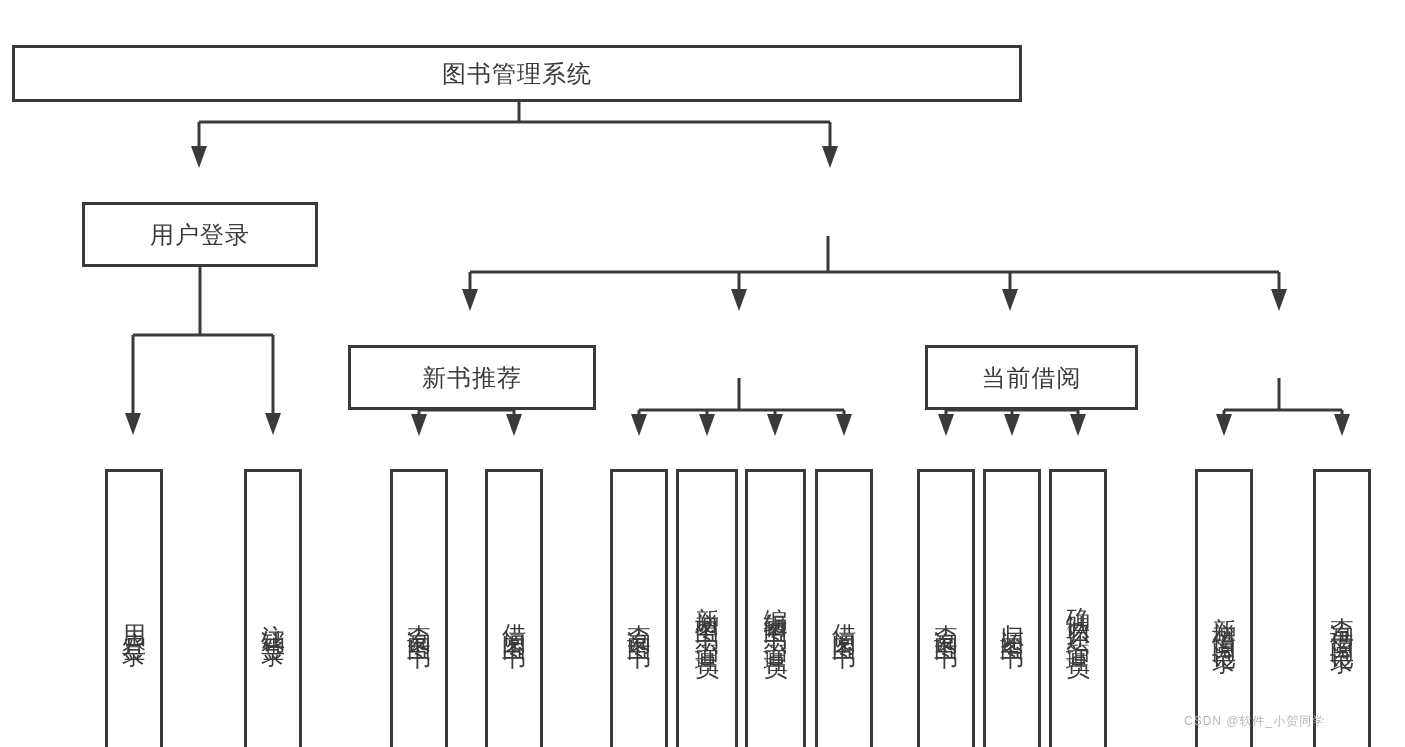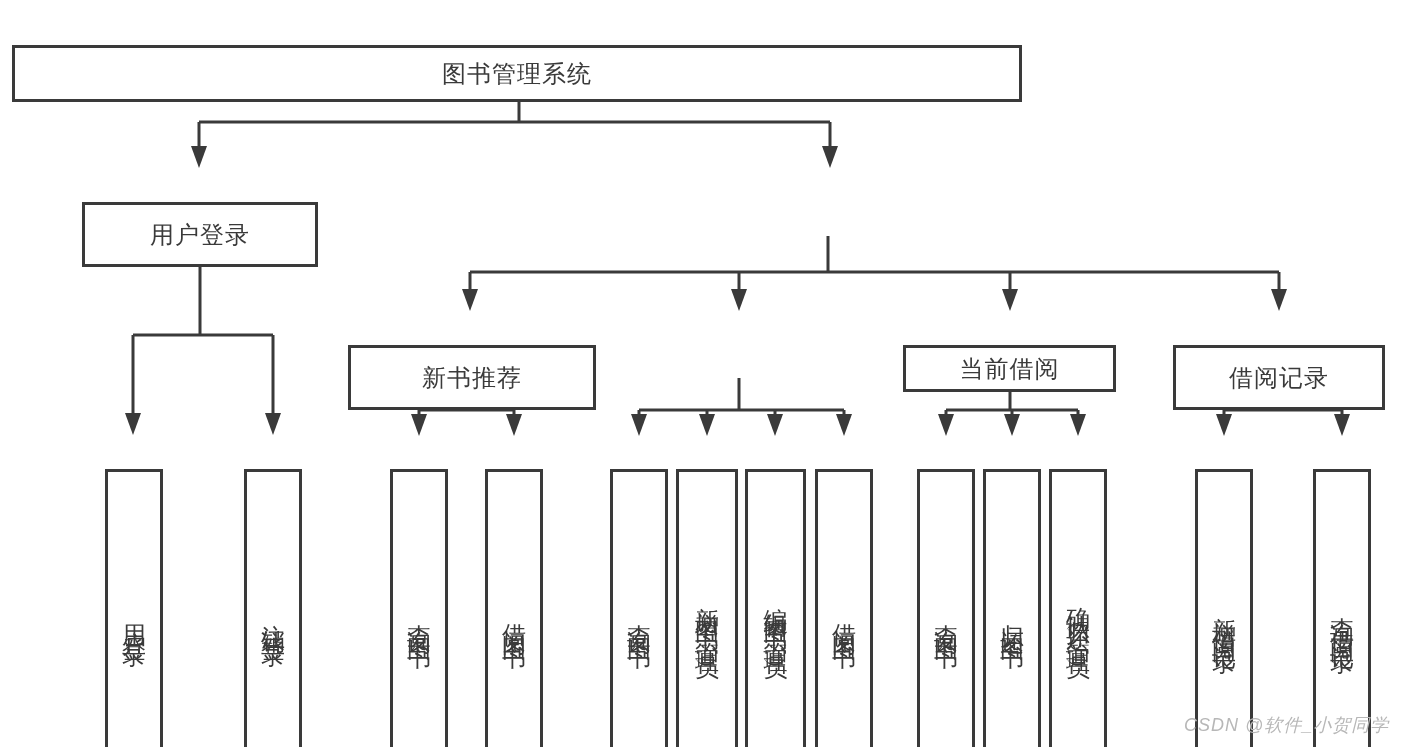--- a/index.html
+++ b/index.html
@@ -12,22 +12,22 @@
     position:absolute;box-sizing:border-box;background:#fff;
     border:3px solid var(--line,#3a3a3a);color:var(--text,#3a3a3a);
     display:flex;align-items:center;justify-content:center;margin-top:32px;
   }
   .hbox{font-size:24px;letter-spacing:1px;white-space:nowrap;}
   .vbox span{
     writing-mode:vertical-rl;text-orientation:mixed;
     font-size:24px;letter-spacing:7px;line-height:1;white-space:nowrap;
   }
   .watermark{
-    position:absolute;left:1184px;top:713px;font-size:18px;letter-spacing:1px;
-    color:var(--wm,#b7b7b7);white-space:nowrap;font-style:italic;
+    position:absolute;left:1184px;top:713px;font-size:12px;letter-spacing:1px;
+    color:var(--wm,#b7b7b7);white-space:nowrap;
   }
 </style>
 </head>
 <body>
 
 <div class="canvas">
 
   <svg class="connectors" viewBox="0 0 1405 747" fill="none" stroke="#3a3a3a" stroke-width="3">
 
     <g>
@@ -76,22 +76,21 @@
       <polygon points="1216,414 1232,414 1224,436" fill="#3a3a3a" stroke="none"></polygon>
       <polygon points="1334,414 1350,414 1342,436" fill="#3a3a3a" stroke="none"></polygon>
     </g>
   </svg>
 
   <div class="node hbox" style="left:12px;top:13px;width:1010px;height:57px">图书管理系统</div>
 
   <div class="node hbox" style="left:82px;top:170px;width:236px;height:65px">用户登录</div>
 
   <div class="node hbox" style="left:348px;top:313px;width:248px;height:65px">新书推荐</div>
-  <div class="node hbox" style="left:903px;top:313px;width:213px;height:47px">当前借阅</div>
-  <div class="node hbox" style="left:1173px;top:313px;width:212px;height:65px">借阅记录</div>
+  <div class="node hbox" style="left:925px;top:313px;width:213px;height:65px">当前借阅</div>
 
   <div class="node vbox" style="left:105px;top:437px;width:58px;height:300px">
     <span>用户登录</span>
     </div>
   <div class="node vbox" style="left:244px;top:437px;width:58px;height:300px">
     <span>注销登录</span>
     </div>
 
   <div class="node vbox" style="left:390px;top:437px;width:58px;height:300px">
     <span>查询图书</span>

